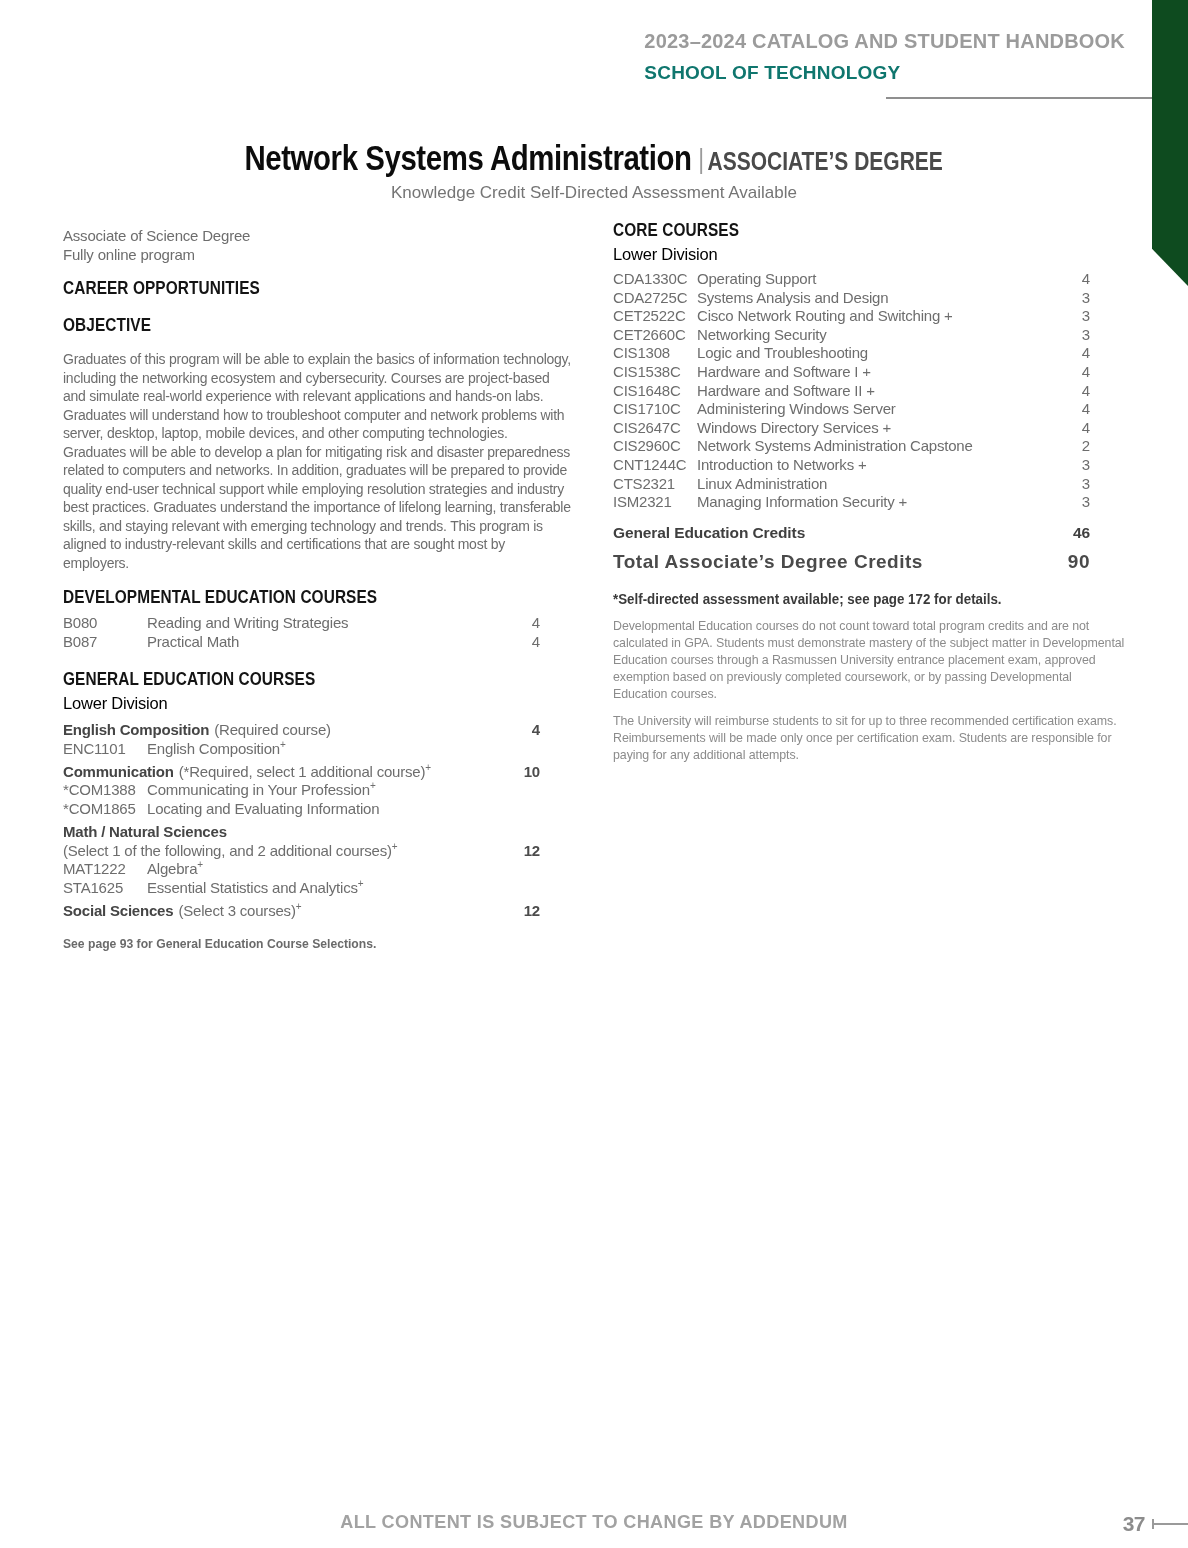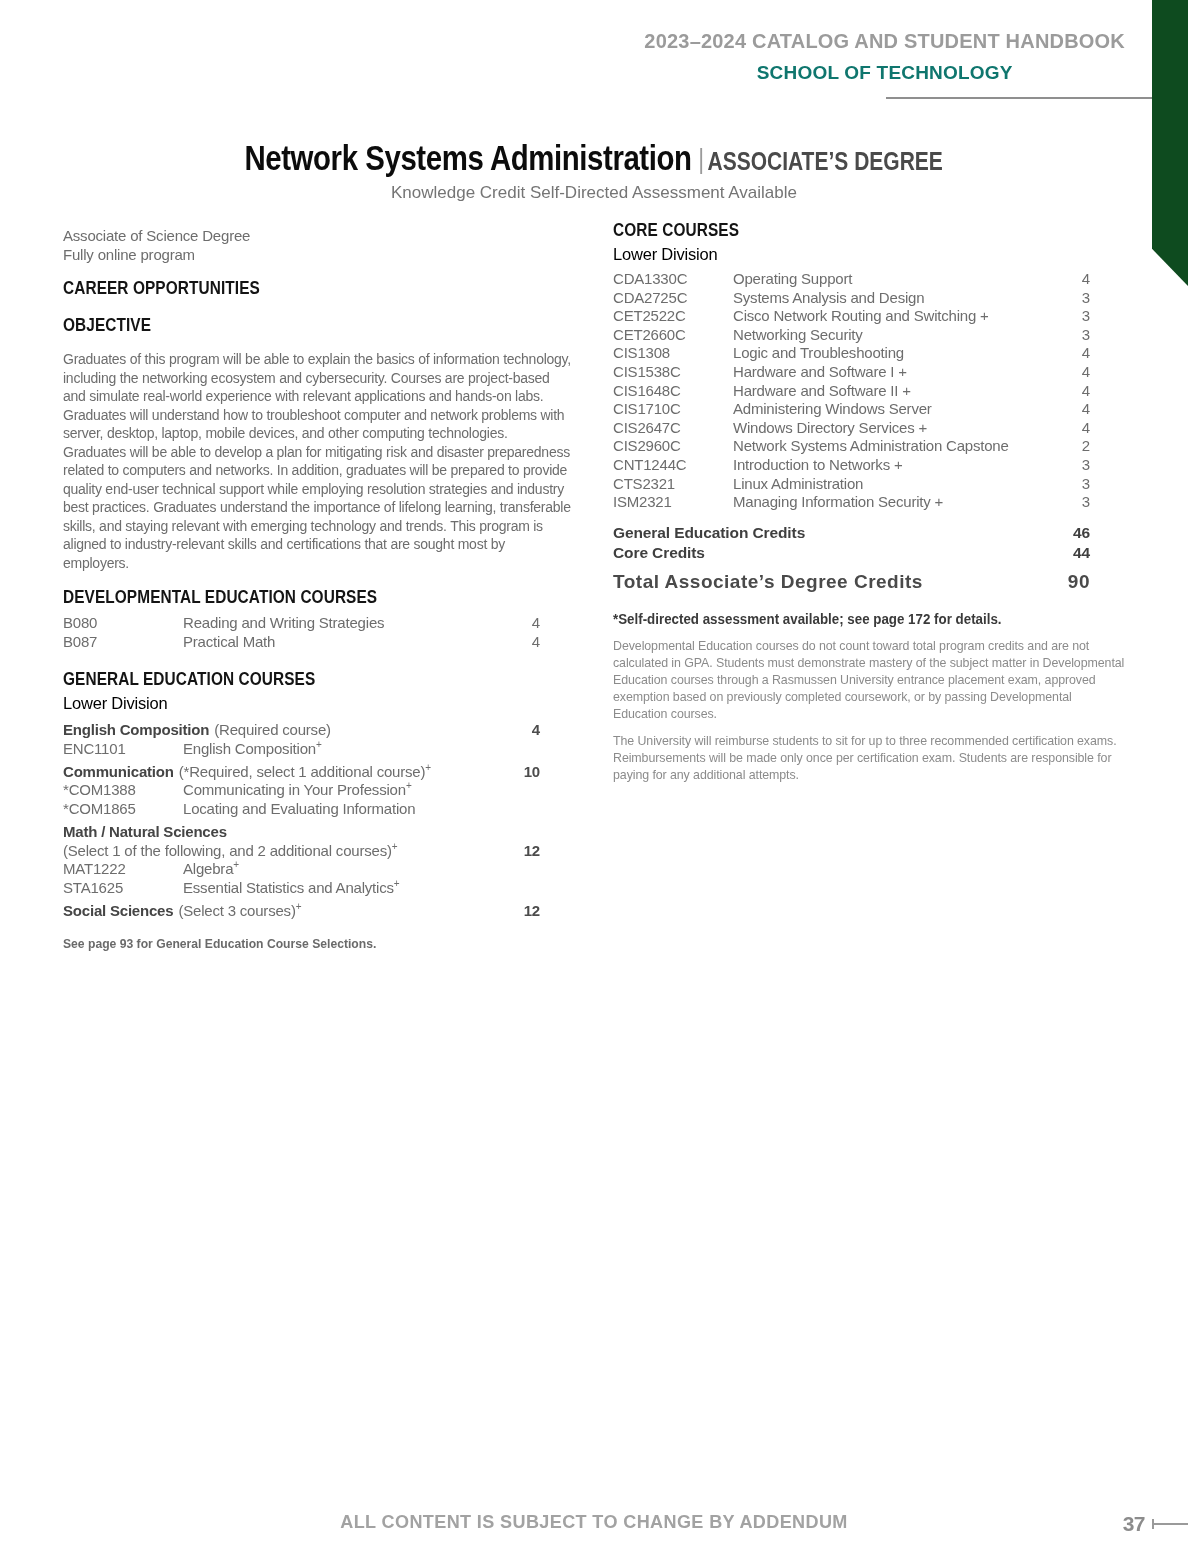--- a/index.html
+++ b/index.html
@@ -7,21 +7,21 @@
     width: 1188px; height: 1548px; position: relative;
     background: #ffffff; overflow: hidden;
     font-family: "Liberation Sans", sans-serif;
     -webkit-font-smoothing: antialiased;
   }
   .ribbon {
     position: absolute; top: 0; right: 0; width: 36px; height: 286px;
     background: #0E4B1F;
     clip-path: polygon(0 0, 100% 0, 100% 100%, 0 87%);
   }
-  .header { position: absolute; top: 30px; right: 63px; text-align: center; }
+  .header { position: absolute; top: 30px; right: 63px; text-align: left; }
   .cat-title { font-size: 20px; font-weight: bold; color: #9b9b9b; letter-spacing: 0.2px; }
   .school { margin-top: 9px; font-size: 19px; font-weight: bold; color: #0f766e; letter-spacing: 0.2px; }
   .header-rule { position: absolute; top: 97px; right: 36px; width: 266px; height: 2px; background: #8f8f8f; }
 
   .title-block { position: absolute; top: 138px; left: 0; width: 100%; text-align: center; }
   .title-inner { display: inline-block; transform: scaleX(0.84); white-space: nowrap; }
   .prog { font-size: 35px; font-weight: bold; color: #0c0c0c; letter-spacing: -0.5px; }
   .sep { font-size: 27px; color: #9a9a9a; font-weight: normal; margin: 0 4px 0 8px; vertical-align: 2px; }
   .degree { font-size: 25px; font-weight: bold; color: #4a4a4a; }
   .subtitle { margin-top: 5px; font-size: 17px; color: #757575; }
@@ -47,21 +47,21 @@
   ul.career li::before { content: "•"; margin-right: 6px; font-size: 13px; }
 
   .body-text {
     margin-top: 14px; font-size: 14px; line-height: 18.5px;
     color: #6d6d6d; letter-spacing: -0.25px; width: 508px;
   }
 
   .rows { margin-top: 6px; }
   .row {
     display: flex; width: 477px; font-size: 15px; line-height: 18.6px;
-    color: #6d6d6d; letter-spacing: -0.2px; gap: 36px;
+    color: #6d6d6d; letter-spacing: -0.2px;
   }
   .code { flex: 0 0 84px; }
   .ctitle { flex: 1; }
   .credits { margin-left: auto; text-align: right; padding-left: 8px; }
   .credits.bold { font-weight: bold; color: #4c4c4c; }
   sup { font-size: 10px; line-height: 0; }
 
   .subheading { font-size: 16.5px; color: #000000; margin-top: 4px; letter-spacing: -0.2px; }
 
   .ged-groups { margin-top: 8px; }
@@ -270,24 +270,20 @@
       <span class="ctitle">Managing Information Security +</span>
       <span class="credits">3</span>
     </div>
   </div>
 
   <div class="totals">
     <div class="total-line">
       <span>General Education Credits</span>
       <span class="credits">46</span>
     </div>
-    <div class="total-line">
-      <span>Core Credits</span>
-      <span class="credits">44</span>
-    </div>
     <div class="grand-total">
       <span>Total Associate’s Degree Credits</span>
       <span class="credits">90</span>
     </div>
   </div>
 
   <div class="note-bold">*Self-directed assessment available; see page 172 for details.</div>
   <div class="note">Developmental Education courses do not count toward total program credits and are not calculated in GPA. Students must demonstrate mastery of the subject matter in Developmental Education courses through a Rasmussen University entrance placement exam, approved exemption based on previously completed coursework, or by passing Developmental Education courses.</div>
   <div class="note">The University will reimburse students to sit for up to three recommended certification exams. Reimbursements will be made only once per certification exam. Students are responsible for paying for any additional attempts.</div>
 </div>

